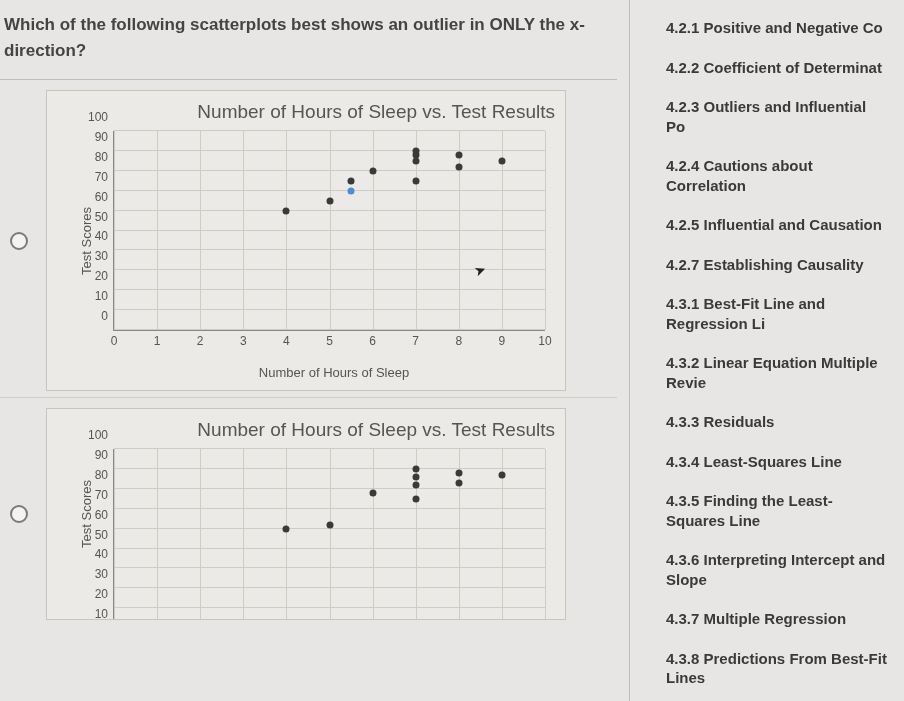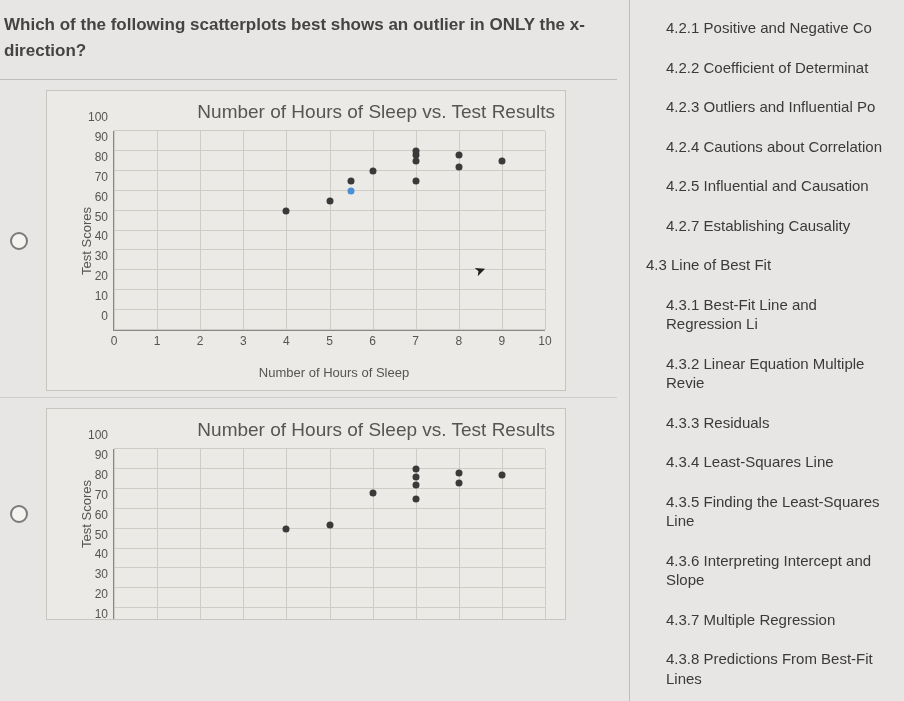--- a/index.html
+++ b/index.html
@@ -121,21 +121,21 @@
     transform: translate(-50%, 50%) rotate(-20deg);
   }
   .sidebar {
     width: 274px;
     padding: 8px 0 0 10px;
     font-size: 15px;
     color: #3a3a3a;
     line-height: 1.3;
   }
   .sidebar .sec { padding: 10px 0 10px 6px; font-weight: 500;}
-  .sidebar .sub { padding: 10px 16px 10px 26px; font-weight: 400;}
+  .sidebar .sub { padding: 10px 16px 10px 26px; font-weight: 700;}
   .sidebar .item { cursor: pointer; }
   .chart-wrap.clip { overflow: hidden; }
 </style>
 </head>
 <body>
 
 <div class="main">
   <div class="question">Which of the following scatterplots best shows an outlier in ONLY the x-direction?</div>
 
   <div class="option-row">
@@ -257,21 +257,20 @@
   </div>
 </div>
 
 <div class="sidebar">
   <div class="sub item">4.2.1 Positive and Negative Co</div>
   <div class="sub item">4.2.2 Coefficient of Determinat</div>
   <div class="sub item">4.2.3 Outliers and Influential Po</div>
   <div class="sub item">4.2.4 Cautions about Correlation</div>
   <div class="sub item">4.2.5 Influential and Causation</div>
   <div class="sub item">4.2.7 Establishing Causality</div>
-  <div class="sec item">4.3 Line of Best Fit</div>
   <div class="sub item">4.3.1 Best-Fit Line and Regression Li</div>
   <div class="sub item">4.3.2 Linear Equation Multiple Revie</div>
   <div class="sub item">4.3.3 Residuals</div>
   <div class="sub item">4.3.4 Least-Squares Line</div>
   <div class="sub item">4.3.5 Finding the Least-Squares Line</div>
   <div class="sub item">4.3.6 Interpreting Intercept and Slope</div>
   <div class="sub item">4.3.7 Multiple Regression</div>
   <div class="sub item">4.3.8 Predictions From Best-Fit Lines</div>
 </div>
 

